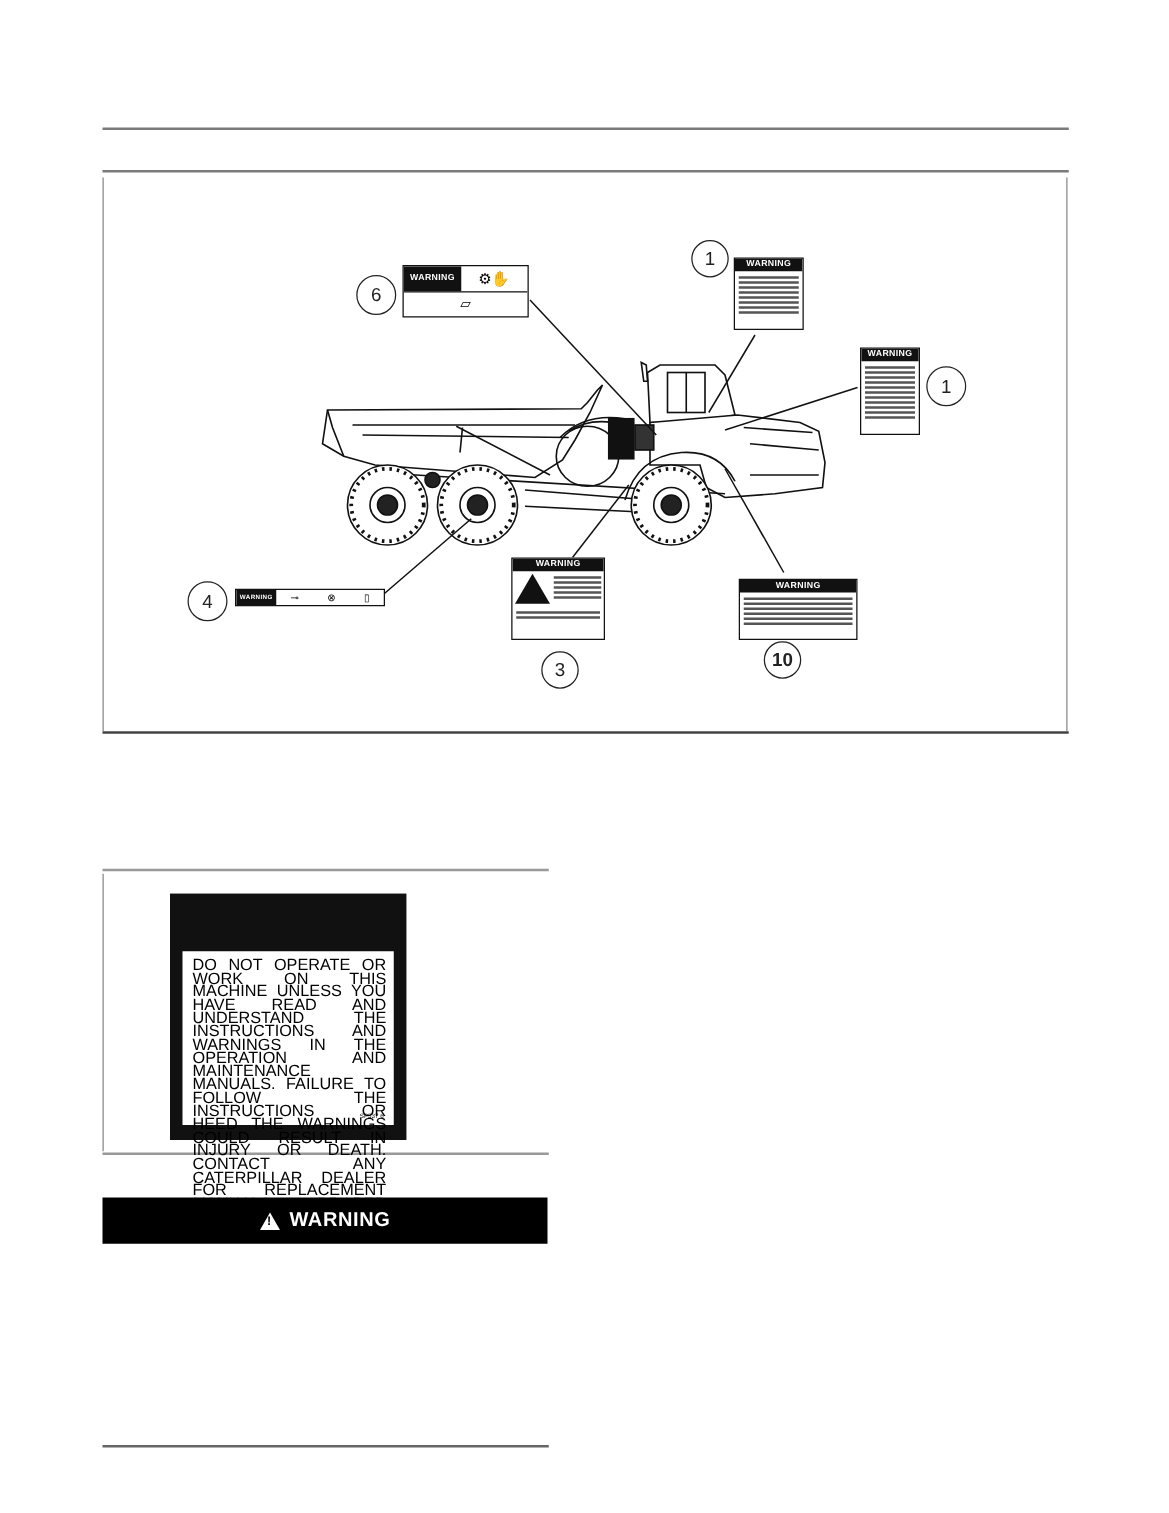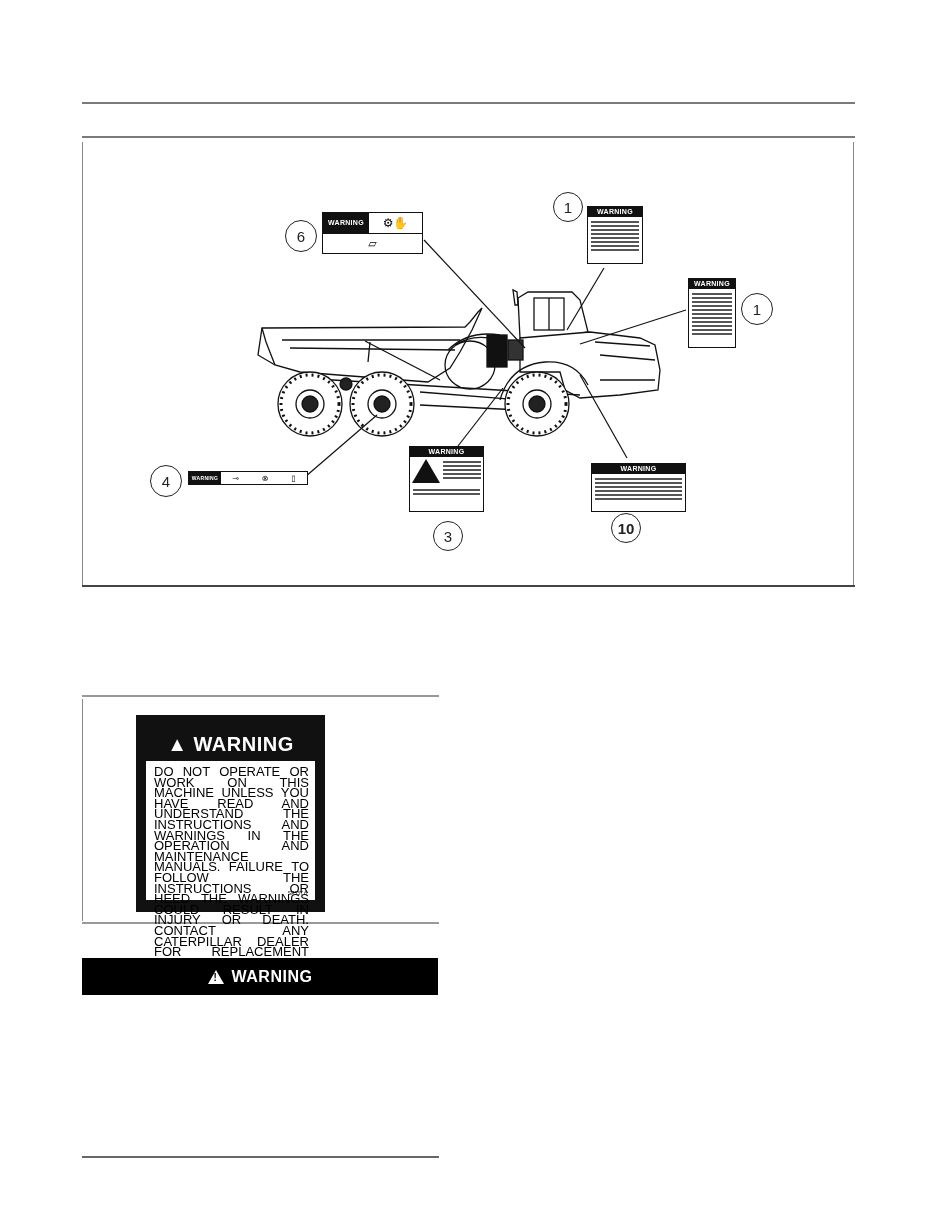--- a/index.html
+++ b/index.html
@@ -185,24 +185,20 @@
 <div class="callout" style="left:611px;top:513px;width:28px;height:28px;font-weight:bold;">
     <span>10</span>
   </div>
 
 <div class="rule" style="left:82px;top:695px;width:357px;height:2px;background:#999;"></div>
 <div class="frame" style="left:82px;top:699px;width:356px;height:222px;border-right:none;"></div>
 <div class="rule" style="left:82px;top:922px;width:357px;height:2px;background:#999;"></div>
 
 <div class="big-decal">
   <div class="bd-inner">
-    <div class="bd-head">
-      <span>▲</span>
-      <span>WARNING</span>
-    </div>
     <div class="bd-body">
       <div class="bd-text">DO NOT OPERATE OR WORK ON THIS MACHINE UNLESS YOU HAVE READ AND UNDERSTAND THE INSTRUCTIONS AND WARNINGS IN THE OPERATION AND MAINTENANCE MANUALS. FAILURE TO FOLLOW THE INSTRUCTIONS OR HEED THE WARNINGS COULD RESULT IN INJURY OR DEATH. CONTACT ANY CATERPILLAR DEALER FOR REPLACEMENT MANUALS. PROPER CARE IS YOUR RESPONSIBILITY.</div>
       <div class="bd-code">SP537 6</div>
     </div>
   </div>
 </div>
 
 <div class="warn-banner">
   <span class="tri"></span>
   <span>WARNING</span>

